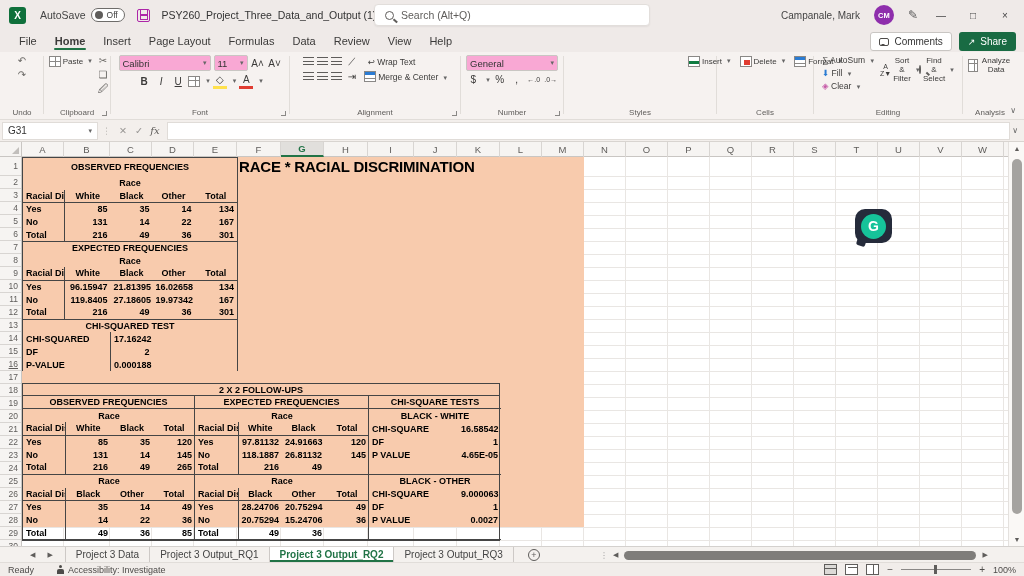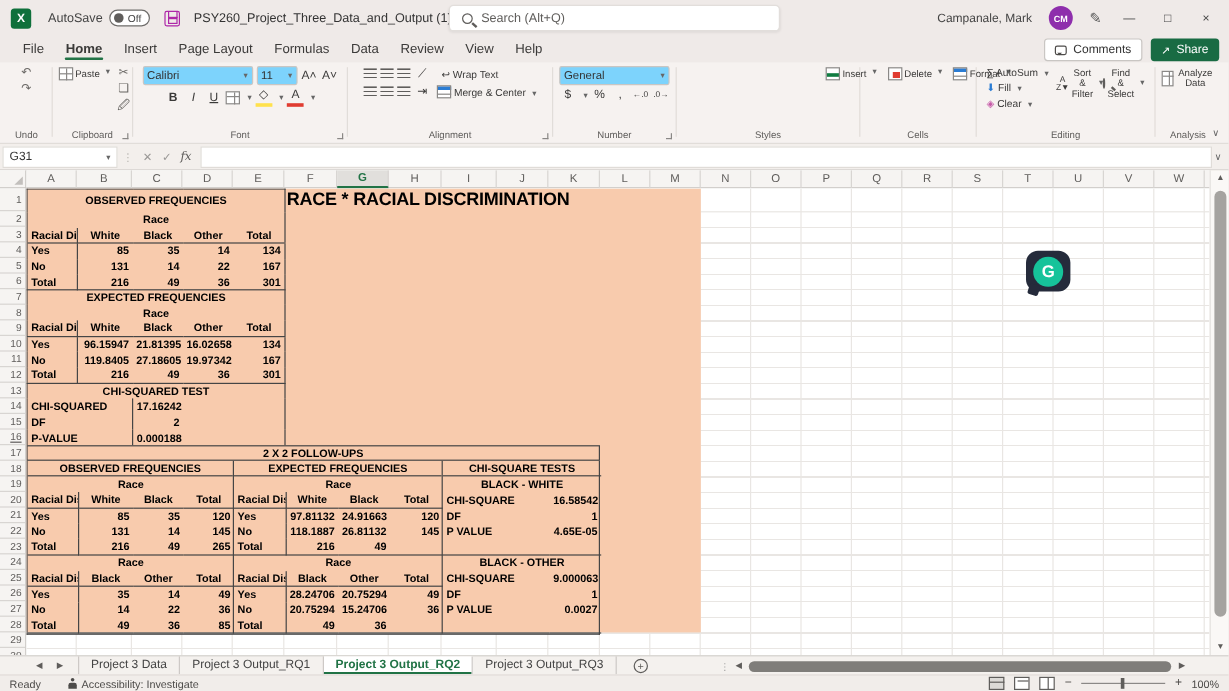--- a/index.html
+++ b/index.html
@@ -44,21 +44,21 @@
   
   .ribbon{position:absolute;left:0;top:52px;width:1024px;height:68px;background:#f6f2f0;border-bottom:1px solid #e1ddd9;display:flex;padding:1px 2px 0 2px}
   .rgroup{display:flex;flex-direction:column;align-items:center;position:relative;padding:2px 3px 0 3px}
   .rglabel{position:absolute;bottom:2px;left:0;right:0;text-align:center;font-size:8px;color:#5f5d5b;white-space:nowrap}
   .rdiv{width:1px;background:#e1ddd9;margin:3px 1px;height:58px;flex:none}
   .rbody{display:flex;gap:3px;align-items:flex-start}
   .rcol{display:flex;flex-direction:column;gap:2px;align-items:center}
   .rrow{display:flex;gap:3px;align-items:center}
   .bigbtn{display:flex;flex-direction:row;align-items:center;font-size:8px;color:#3b3a39;gap:2px;padding:1px 3px;text-align:center;line-height:1.15}
   .smico{font-size:10px;color:#6a6865;line-height:12px}
-  .combo{background:#7dd3fc;border:1px solid #c9c6c3;border-radius:2px;height:16px;font-size:9.5px;color:#333;display:flex;align-items:center;justify-content:space-between;padding:0 3px}
+  .combo{background:#f9a8d4;border:1px solid #c9c6c3;border-radius:2px;height:16px;font-size:9.5px;color:#333;display:flex;align-items:center;justify-content:space-between;padding:0 3px}
   .cdn{font-size:7px;color:#666;margin-left:3px}
   .fmtbtn{font-size:10px;color:#3b3a39;width:14px;text-align:center;line-height:13px}
   .ubar{border-bottom:3px solid #ffe14d}
   .abar{border-bottom:3px solid #e03c31}
   .gridico{width:12px;height:11px;border:1px solid #8a8886;background:
     linear-gradient(#8a8886,#8a8886) 0 3.5px/12px 1px no-repeat,
     linear-gradient(#8a8886,#8a8886) 5.5px 0/1px 11px no-repeat,#fff}
   .gridico.blue{background:linear-gradient(#2b7cd3,#2b7cd3) 0 0/12px 3px no-repeat,linear-gradient(#8a8886,#8a8886) 0 6px/12px 1px no-repeat,#fff}
   .gridico.cf{background:linear-gradient(#e03c31,#e03c31) 0 0/5px 5px no-repeat,linear-gradient(#2b7cd3,#2b7cd3) 6px 5px/6px 6px no-repeat,#fff}
   .gridico.green{background:linear-gradient(#107c41,#107c41) 0 4px/12px 3px no-repeat,#fff}
@@ -571,21 +571,21 @@
                 <td></td>
               </tr>
               <tr>
                 <td colspan="2" class="l brd">P-VALUE</td>
                 <td class="r">0.000188</td>
                 <td></td>
                 <td></td>
               </tr>
             </tbody>
           </table>
-          <div class="fuw" style="top:214px">
+          <div class="fuw" style="top:226px">
             <div class="fu-title">2 X 2 FOLLOW-UPS</div>
             <div class="fu-grid">
               <div class="fu-sec srd">
                 <div class="fu-sect">OBSERVED FREQUENCIES</div>
                 <table class="xl2">
                   <colgroup>
                     <col style="width:42px">
                     <col style="width:46px">
                     <col style="width:42px">
                     <col style="width:42px">

